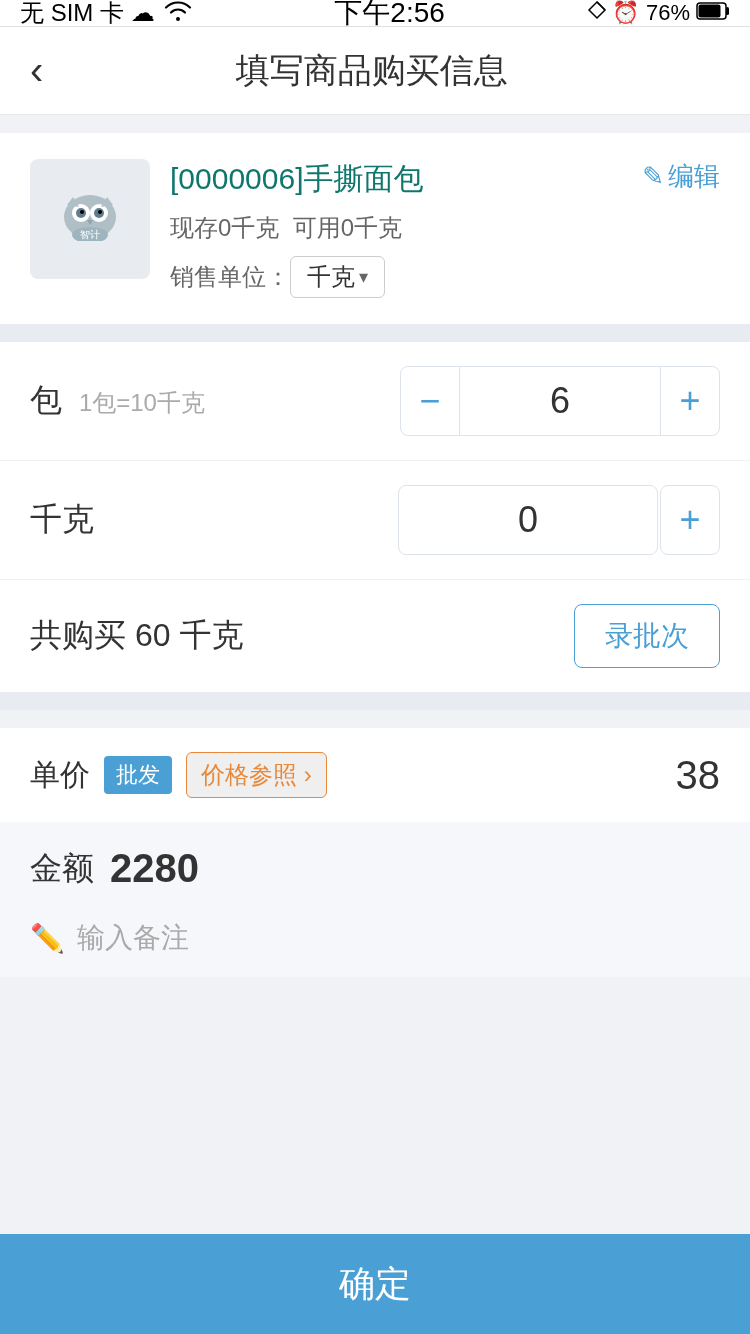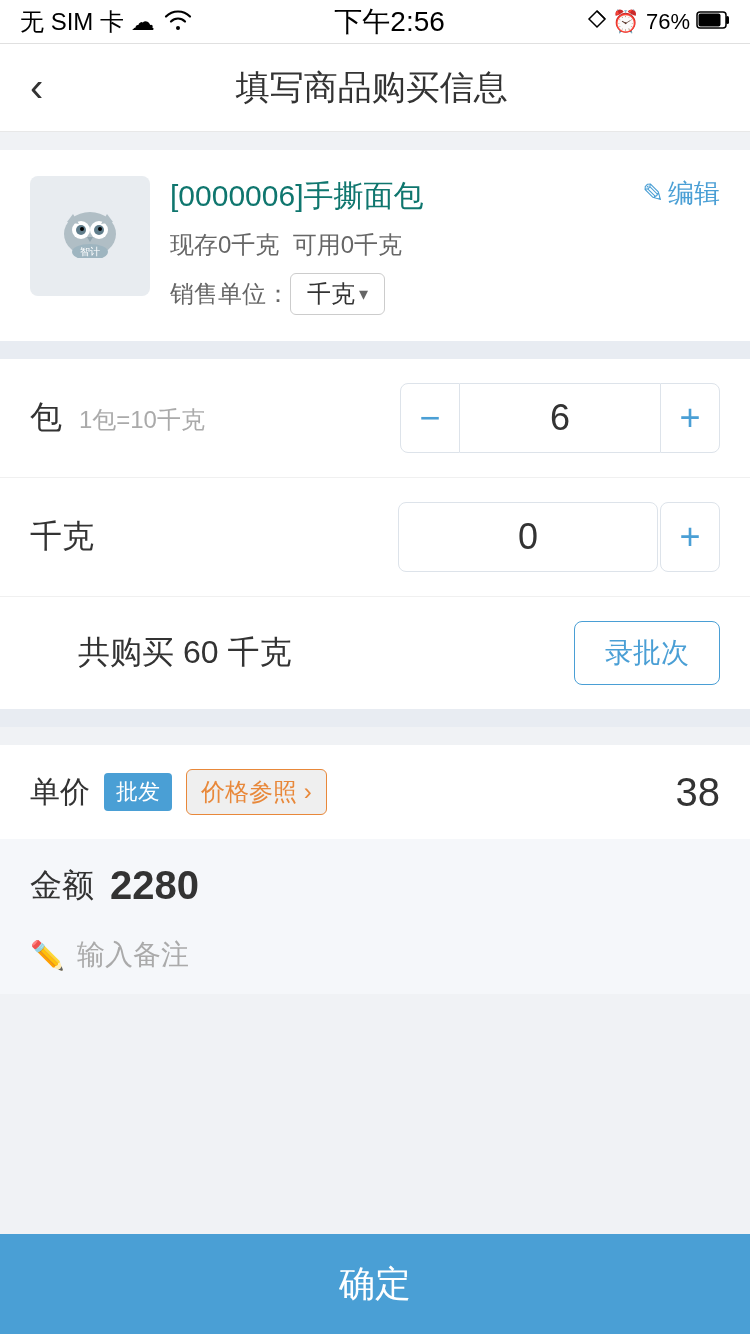--- a/index.html
+++ b/index.html
@@ -8,21 +8,21 @@
       width: 750px;
       min-height: 1334px;
       font-family: -apple-system, "PingFang SC", "Helvetica Neue", Arial, sans-serif;
       background: #f0f2f5;
       position: relative;
     }
 
     
     .status-bar {
       width: 750px;
-      height: 44px;
+      height: 27px;
       background: #fff;
       display: flex;
       align-items: center;
       justify-content: space-between;
       padding: 0 20px;
       font-size: 26px;
       color: #000;
       border-bottom: 1px solid #e0e0e0;
     }
     .status-left { display: flex; align-items: center; gap: 8px; font-size: 24px; }
@@ -191,21 +191,20 @@
     .summary-row {
       background: #fff;
       padding: 24px 30px;
       display: flex;
       align-items: center;
       justify-content: space-between;
     }
     .summary-text {
       font-size: 32px;
       color: #333;
-      margin-left: 48px;
     }
     .batch-btn {
       border: 1px solid #4a9fd5;
       border-radius: 8px;
       padding: 12px 30px;
       font-size: 28px;
       color: #4a9fd5;
       background: #fff;
       cursor: pointer;
     }

